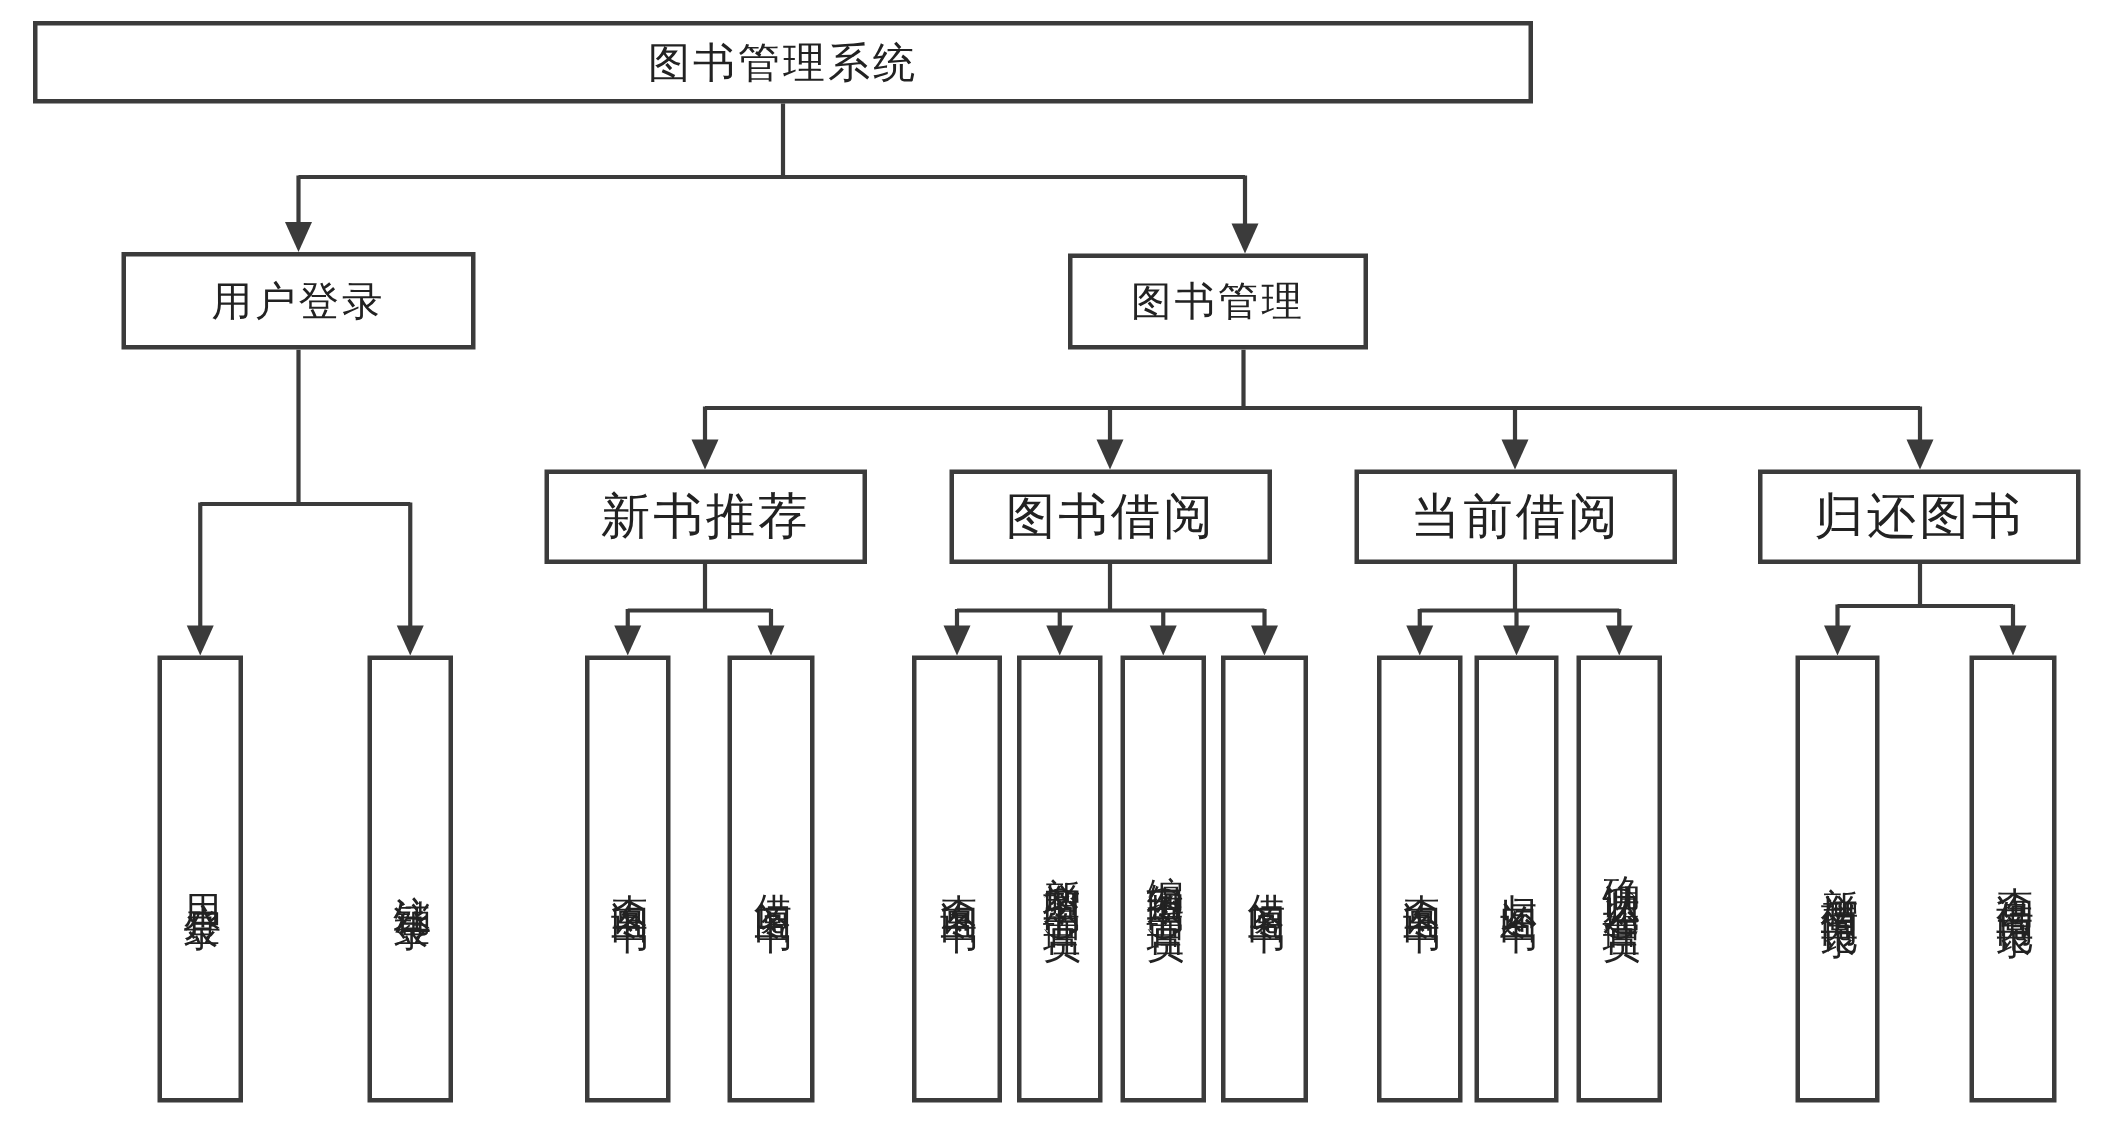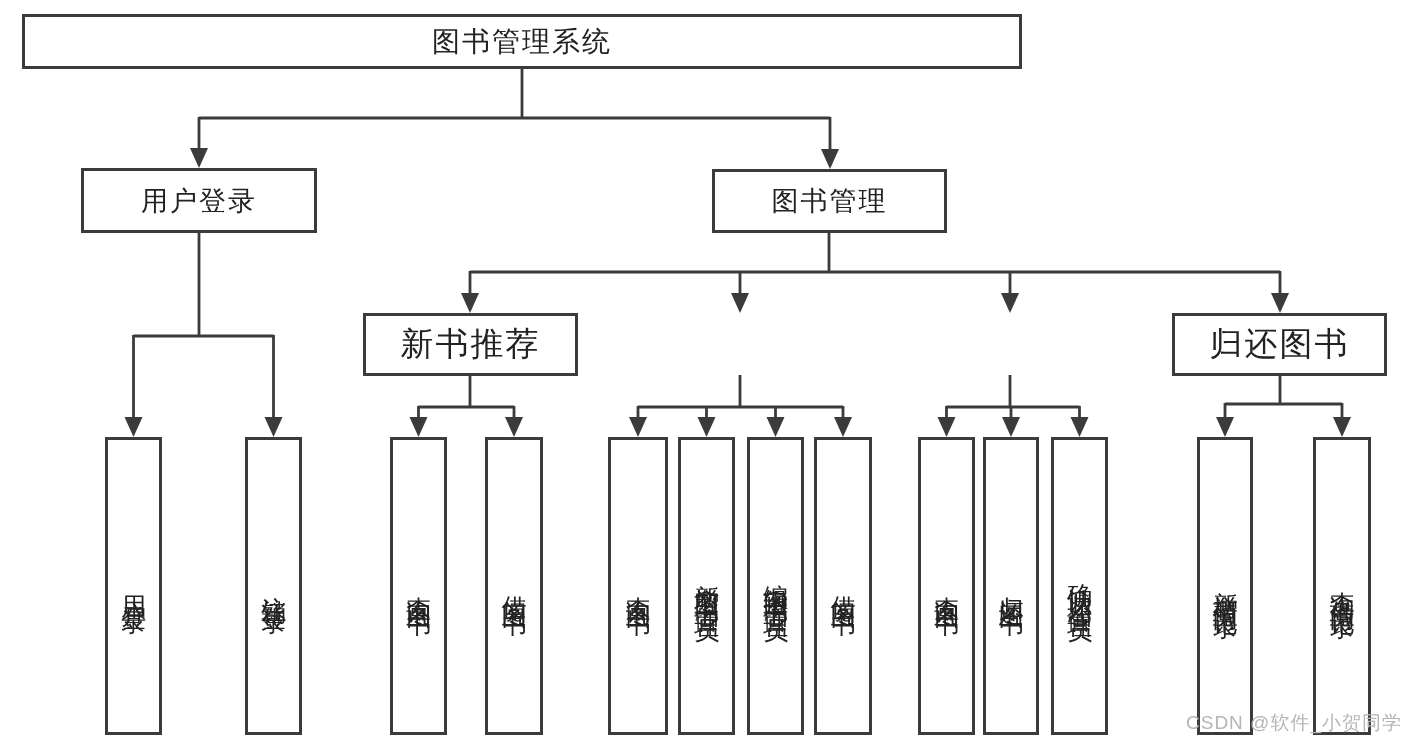--- a/index.html
+++ b/index.html
@@ -1,21 +1,21 @@
 <!DOCTYPE html>
 <html><head>
 <meta charset="utf-8">
 <style>
   html, body { margin: 0; padding: 0; background: #ffffff; }
   .canvas {
     position: relative;
     width: 1405px;
     height: 747px;
     background: #ffffff;
-    font-family: Liberation Sans, sans-serif;
+    font-family: Liberation Serif, serif;
     color: #222222;
     overflow: hidden;
   }
   .wires {
     position: absolute;
     left: 0; top: 0;
     pointer-events: none;
   }
   .node {
     position: absolute;
@@ -118,26 +118,32 @@
     </g>
   </svg>
 
   <div class="node" style="left:22px;top:14px;width:1000px;height:55px">
     <span class="root-label">图书管理系统</span>
   </div>
 
   <div class="node" style="left:81px;top:168px;width:236px;height:65px">
     <span class="l2-label">用户登录</span>
   </div>
-  <div class="node" style="left:712px;top:169px;width:235px;height:64px">
+  <div class="node" style="left:712px;top:169px;width:200px;height:64px">
     <span class="l2-label">图书管理</span>
   </div>
 
   <div class="node" style="left:363px;top:313px;width:215px;height:63px">
     <span class="l3-label">新书推荐</span>
+  </div>
+  <div class="node" style="left:633px;top:313px;width:215px;height:63px">
+    <span class="l3-label">图书借阅</span>
+  </div>
+  <div class="node" style="left:903px;top:313px;width:215px;height:63px">
+    <span class="l3-label">当前借阅</span>
   </div>
   <div class="node" style="left:1172px;top:313px;width:215px;height:63px">
     <span class="l3-label">归还图书</span>
   </div>
 
   <div class="node" style="left:105px;top:437px;width:57px;height:298px">
     <span class="vtext">用户登录</span>
   </div>
   <div class="node" style="left:245px;top:437px;width:57px;height:298px">
     <span class="vtext">注销登录</span>
@@ -173,15 +179,14 @@
     <span class="vtext">确认归还（管理员）</span>
   </div>
 
   <div class="node" style="left:1197px;top:437px;width:56px;height:298px">
     <span class="vtext">新增借阅记录</span>
   </div>
   <div class="node" style="left:1313px;top:437px;width:58px;height:298px">
     <span class="vtext">查询借阅记录</span>
   </div>
 
-  <div class="watermark">CSDN @软件_小贺同学</div>
 
 </div>
 
 </body></html>

